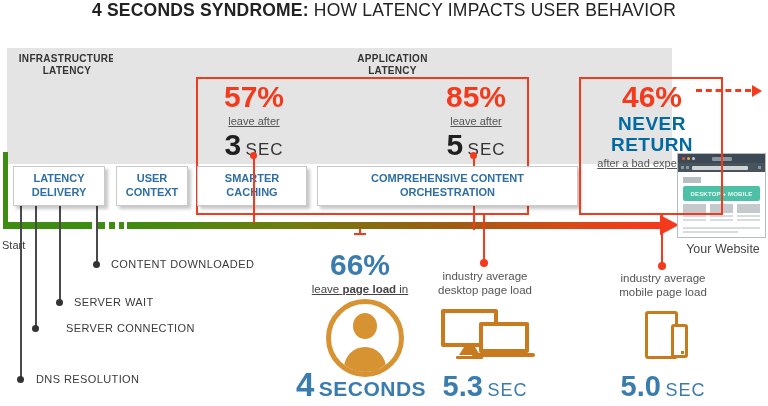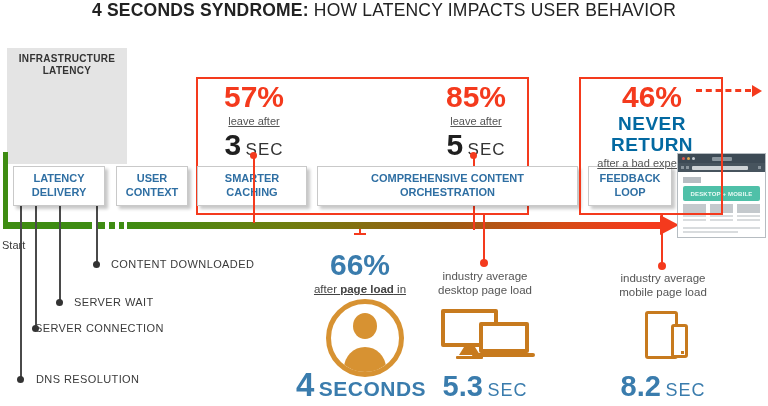--- a/index.html
+++ b/index.html
@@ -75,20 +75,25 @@
 
   <div class="abs title">
     <span class="b">4 SECONDS SYNDROME:</span><span> HOW LATENCY IMPACTS USER BEHAVIOR</span>
   </div>
 
   <div class="abs panel" style="left:7px;top:48px;width:120px;height:116px;">
     <div class="panel-label">
         <span>INFRASTRUCTURE LATENCY</span>
       </div>
   </div>
+  <div class="abs panel" style="left:113px;top:48px;width:559px;height:116px;">
+    <div class="panel-label">
+        <span style="max-width:90px;">APPLICATION LATENCY</span>
+      </div>
+  </div>
 
   <div class="abs redrect" style="left:196px;top:77px;width:329px;height:134px;z-index:3;"></div>
   <div class="abs redrect" style="left:579px;top:77px;width:140px;height:134px;z-index:7;"></div>
 
   <div class="abs callout" style="left:198px;top:82px;width:112px;">
     <div class="pct-red">57%</div>
     <div class="subtxt">leave after</div>
     <div class="secline"><span class="n">3</span> <span class="u">SEC</span></div>
   </div>
   <div class="abs reddot" style="left:250px;top:152px;width:7px;height:7px;"></div>
@@ -115,23 +120,20 @@
       <span>LATENCY DELIVERY</span>
     </div>
   <div class="abs stage" style="left:116px;width:72px;">
       <span>USER CONTEXT</span>
     </div>
   <div class="abs stage" style="left:197px;width:110px;">
       <span>SMARTER CACHING</span>
     </div>
   <div class="abs stage" style="left:317px;width:261px;">
       <span style="max-width:220px;">COMPREHENSIVE CONTENT ORCHESTRATION</span>
-    </div>
-  <div class="abs stage" style="left:588px;width:84px;">
-      <span>FEEDBACK LOOP</span>
     </div>
 
   <div class="abs green" style="left:3px;top:152px;width:5px;height:77px;z-index:2;"></div>
   <div class="abs green" style="left:3px;top:222px;width:89px;height:7px;z-index:2;"></div>
   <div class="abs green" style="left:97px;top:222px;width:8px;height:7px;z-index:2;"></div>
   <div class="abs green" style="left:109px;top:222px;width:6px;height:7px;z-index:2;"></div>
   <div class="abs green" style="left:119px;top:222px;width:5px;height:7px;z-index:2;"></div>
   <div class="abs gradbar" style="left:127px;top:222px;width:534px;height:7px;z-index:2;"></div>
   <div class="abs arrowhead" style="left:660px;top:215px;"></div>
   <div class="abs" style="left:2px;top:239px;font-size:11px;color:#3a3a3a;z-index:4;">Start</div>
@@ -146,27 +148,27 @@
 
   <div class="abs mline" style="left:20px;top:206px;height:174px;"></div>
   <div class="abs mline" style="left:35px;top:206px;height:123px;"></div>
   <div class="abs mline" style="left:59px;top:206px;height:97px;"></div>
   <div class="abs mline" style="left:96px;top:206px;height:59px;"></div>
   <div class="abs mdot" style="left:93px;top:261px;"></div>
   <div class="abs mlabel" style="left:111px;top:258px;">CONTENT DOWNLOADED</div>
   <div class="abs mdot" style="left:56px;top:299px;"></div>
   <div class="abs mlabel" style="left:74px;top:296px;">SERVER WAIT</div>
   <div class="abs mdot" style="left:32px;top:325px;"></div>
-  <div class="abs mlabel" style="left:35px;top:322px;">SERVER CONNECTION</div>
+  <div class="abs mlabel" style="left:66px;top:322px;">SERVER CONNECTION</div>
   <div class="abs mdot" style="left:17px;top:376px;"></div>
   <div class="abs mlabel" style="left:36px;top:373px;">DNS RESOLUTION</div>
 
   <div class="abs callout" style="left:304px;top:250px;width:112px;z-index:4;">
     <div class="pct-blue">66%</div>
-    <div class="subtxt" style="color:#444;font-size:11.5px;white-space:nowrap;"><span>after </span><b>page load</b><span> in</span></div>
+    <div class="subtxt" style="color:#444;font-size:11.5px;white-space:nowrap;"><span>leave </span><b>page load</b><span> in</span></div>
   </div>
   <div class="abs person" style="left:326px;top:299px;">
     <div class="head"></div>
     <div class="bodyp"></div>
   </div>
   <div class="abs statval" style="left:288px;top:368px;width:146px;text-align:center;">
     <span class="v" style="font-size:33px;">4</span>
     <span class="u" style="font-size:21px;">SECONDS</span>
   </div>
 
@@ -185,21 +187,21 @@
   </div>
 
   <div class="abs cap2" style="left:603px;top:271px;width:120px;">
     <div>industry average</div>
     <div>mobile page load</div>
   </div>
   <div class="abs dev" style="left:645px;top:311px;width:33px;height:48px;border-width:3px;border-radius:3px;"></div>
   <div class="abs dev" style="left:671px;top:324px;width:17px;height:34px;border-width:3px;border-radius:3px;z-index:3;"></div>
   <div class="abs orange-fill" style="left:681px;top:351px;width:3px;height:3px;z-index:3;"></div>
   <div class="abs statval" style="left:608px;top:372px;width:110px;text-align:center;">
-    <span class="v" style="font-size:29px;font-weight:600;">8.2</span>
+    <span class="v" style="font-size:29px;font-weight:600;">5.0</span>
     <span class="u" style="font-weight:400;letter-spacing:1px;">SEC</span>
   </div>
 
   <div class="abs mockup">
     <div class="mk-titlebar">
       <div class="mk-dot" style="left:4px;background:#e0574f;"></div>
       <div class="mk-dot" style="left:9px;background:#e2a94e;"></div>
       <div class="mk-dot" style="left:14px;background:#c7ced3;"></div>
       <div class="mk-tab"></div>
     </div>
@@ -222,14 +224,15 @@
         <div class="mk-ln"></div>
       </div>
     <div class="mk-col" style="left:59px;">
         <div class="mk-blk"></div>
         <div class="mk-ln"></div>
         <div class="mk-ln"></div>
       </div>
     <div class="mk-wide" style="top:73px;"></div>
     <div class="mk-wide" style="top:77px;width:55px;"></div>
   </div>
+  <div class="abs" style="left:677px;top:242px;width:92px;text-align:center;font-size:12.5px;color:#444;z-index:6;">Your Website</div>
 
 </div>
 
 </body></html>

